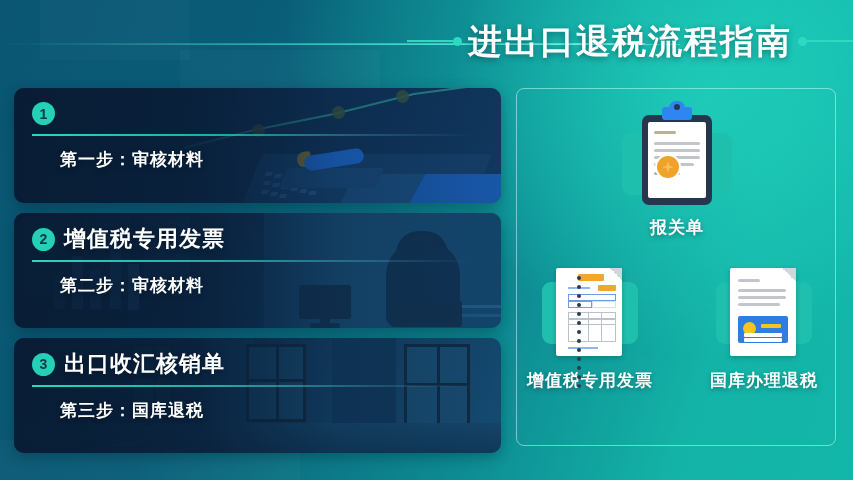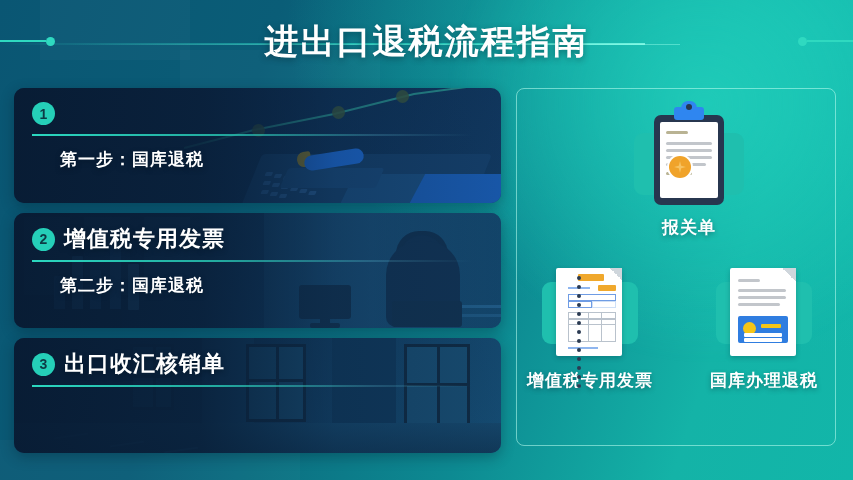--- a/index.html
+++ b/index.html
@@ -28,21 +28,21 @@
   }
   .bg-streak2{
     position:absolute;left:0;top:44px;width:680px;height:1px;
     background:linear-gradient(90deg, rgba(45,220,200,0) 10%, rgba(150,255,235,.45) 90%);
   }
   .bg-softblock{position:absolute;background:rgba(255,255,255,.025);}
 
   
   .title-row{
     position:absolute;left:0;top:14px;width:853px;height:54px;
-    display:flex;align-items:center;justify-content:space-between;gap:12px;
+    display:flex;align-items:center;justify-content:flex-end;gap:6px;
   }
   .deco{display:flex;align-items:center;}
   .deco .line{width:46px;height:2px;background:#2fd9c0;}
   .deco .dot{width:9px;height:9px;border-radius:50%;background:#2fd9c0;}
   .deco.left .line{margin-right:0;}
   .deco.right{flex-direction:row;}
   .title-text{
     font-size:34px;font-weight:bold;color:#ffffff;letter-spacing:2px;
     text-shadow:0 2px 6px rgba(0,30,45,.45);
     white-space:nowrap;line-height:1;
@@ -153,21 +153,21 @@
   }
   .s3 .dash{position:absolute;height:2px;background:#2a6791;opacity:.7;transform:rotate(-8deg);}
 
   
   .panel{
     position:absolute;left:516px;top:88px;width:320px;height:358px;
     border:1px solid rgba(190,255,240,.55);border-radius:8px;
     box-sizing:border-box;
   }
   .panel-top{
-    position:absolute;left:12px;top:10px;width:320px;
+    position:absolute;left:0;top:10px;width:320px;
     display:flex;flex-direction:column;align-items:center;
   }
   .clip-wrap{position:relative;width:120px;height:108px;}
   .clip-shadow{
     position:absolute;left:5px;top:34px;width:110px;height:62px;
     background:#1fbfae;border-radius:9px;
   }
   .clipboard{
     position:absolute;left:25px;top:16px;width:70px;height:90px;
     background:#27364f;border-radius:7px;
@@ -291,21 +291,21 @@
         <span class="sheet"></span>
         <span class="pencap"></span>
         <span class="pen"></span>
         <span class="scene-tint"></span>
       </div>
       <div class="content">
         <div class="card-head">
           <span class="badge">1</span>
         </div>
         <div class="divider"></div>
-        <div class="card-sub">第一步：国库退税</div>
+        <div class="card-sub">第一步：审核材料</div>
       </div>
     </div>
 
     <div class="card">
       <div class="scene s2">
         <span class="winl" style="left:10px;"></span>
         <span class="winl" style="left:70px;"></span>
         <span class="winl" style="left:130px;"></span>
         <span class="wall"></span>
         <span class="bar" style="left:40px;height:34px;"></span>
@@ -324,21 +324,21 @@
         <span class="person"></span>
         <span class="laptop"></span>
         <span class="scene-tint"></span>
       </div>
       <div class="content">
         <div class="card-head">
           <span class="badge">2</span>
           <span class="card-title">增值税专用发票</span>
         </div>
         <div class="divider"></div>
-        <div class="card-sub">第二步：国库退税</div>
+        <div class="card-sub">第二步：审核材料</div>
       </div>
     </div>
 
     <div class="card">
       <div class="scene s3">
         <span class="pillar" style="left:188px;"></span>
         <span class="pillar" style="left:318px;width:64px;background:#10395c;"></span>
         <span class="window" style="left:232px;">
           <i style="left:27px;top:0;width:3px;height:100%;"></i>
           <i style="left:0;top:32px;width:100%;height:3px;"></i>
@@ -356,20 +356,21 @@
         <span class="dash" style="left:96px;bottom:8px;width:34px;"></span>
         <span class="dash" style="left:150px;bottom:2px;width:34px;"></span>
         <span class="scene-tint"></span>
       </div>
       <div class="content">
         <div class="card-head">
           <span class="badge">3</span>
           <span class="card-title">出口收汇核销单</span>
         </div>
         <div class="divider"></div>
+        <div class="card-sub">第三步：国库退税</div>
       </div>
     </div>
   </div>
 
   <div class="panel">
 
     <div class="panel-top">
       <div class="clip-wrap">
         <span class="clip-shadow"></span>
         <span class="clipboard">

